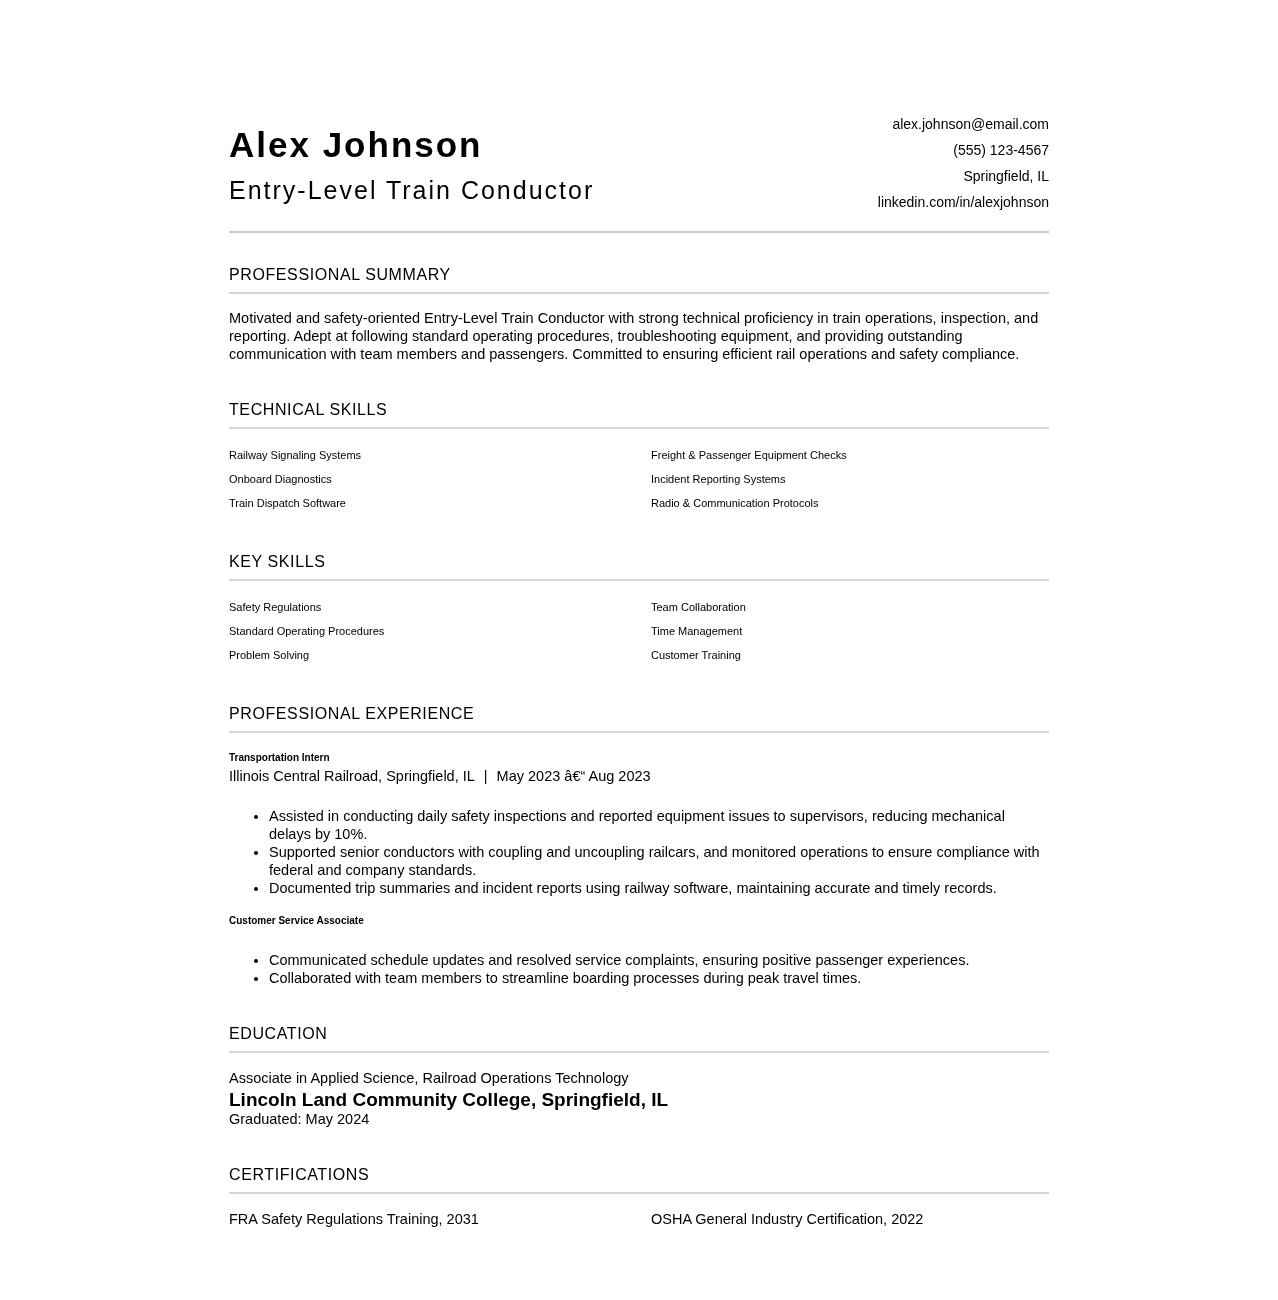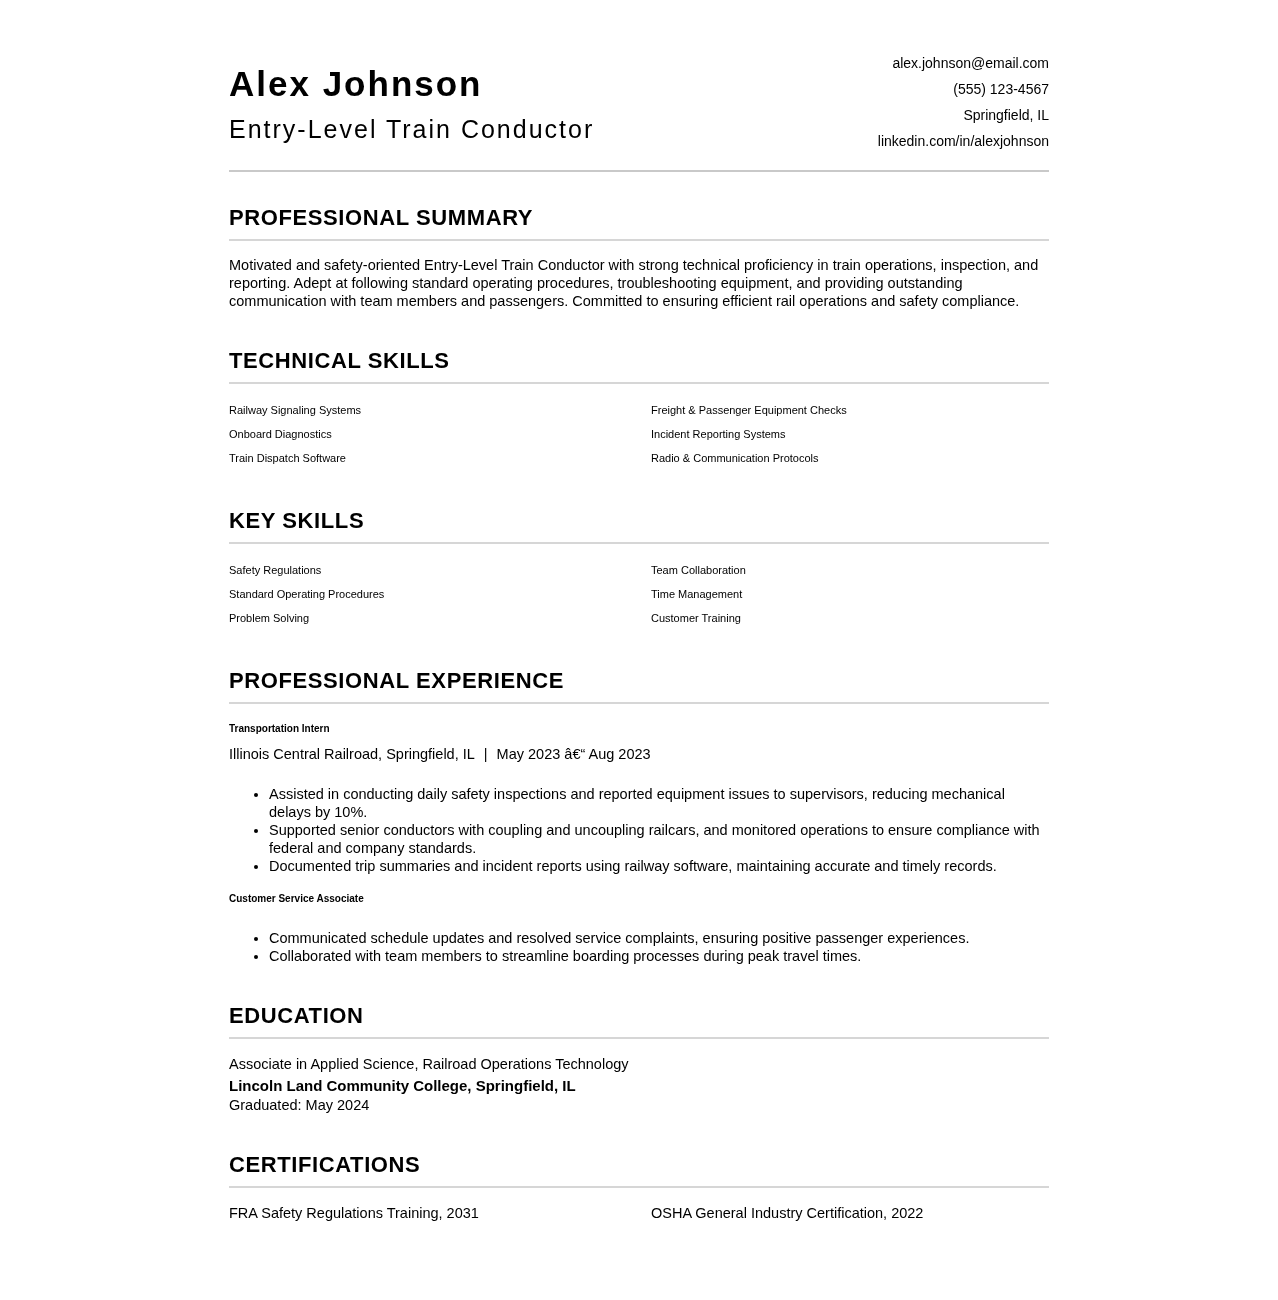--- a/index.html
+++ b/index.html
@@ -10,21 +10,21 @@
     color: #000000;
     font-family: "Liberation Sans", sans-serif;
   }
   body {
     width: 1278px;
     min-height: 1300px;
   }
   .page {
     width: 820px;
     margin: 0 auto;
-    padding-top: 50px;
+    padding-top: 111px;
     padding-bottom: 60px;
   }
 
   
   .header {
     display: flex;
     justify-content: space-between;
     align-items: flex-start;
     border-bottom: 2px solid #c9c9c9;
     padding-bottom: 16px;
@@ -47,22 +47,22 @@
     font-size: 14px;
     line-height: 26px;
     white-space: nowrap;
   }
 
   
   .section { margin-top: 38px; }
   .section.first { margin-top: 33px; }
   .section-heading {
     margin: 0;
-    font-size: 22px;
-    font-weight: bold;
+    font-size: 16px;
+    font-weight: normal;
     letter-spacing: 0.6px;
     padding-bottom: 8px;
     border-bottom: 2px solid #d6d6d6;
   }
 
   .summary-text {
     margin: 15px 0 0 0;
     font-size: 14.5px;
     line-height: 18px;
   }
@@ -86,39 +86,39 @@
   .job { margin-top: 15px; }
   .job + .job { margin-top: 14px; }
   .job-title {
     font-size: 10px;
     font-weight: bold;
     line-height: 19px;
   }
   .job-meta {
     font-size: 14.5px;
     line-height: 19px;
-    margin-top: 7px;
+    margin-top: 0;
   }
   .job-meta .pipe { margin: 0 9px; }
   .bullets {
     margin: 21px 0 0 0;
     padding-left: 40px;
     font-size: 14.5px;
     line-height: 18px;
   }
   .bullets li { margin: 0; padding: 0; }
 
   
   .edu-degree {
     margin-top: 15px;
     font-size: 14.5px;
     line-height: 21px;
   }
   .edu-school {
-    font-size: 15px;
+    font-size: 19px;
     font-weight: bold;
     line-height: 21px;
   }
   .edu-graduated {
     font-size: 14.5px;
     line-height: 18px;
   }
 </style>
 </head>
 <body>

